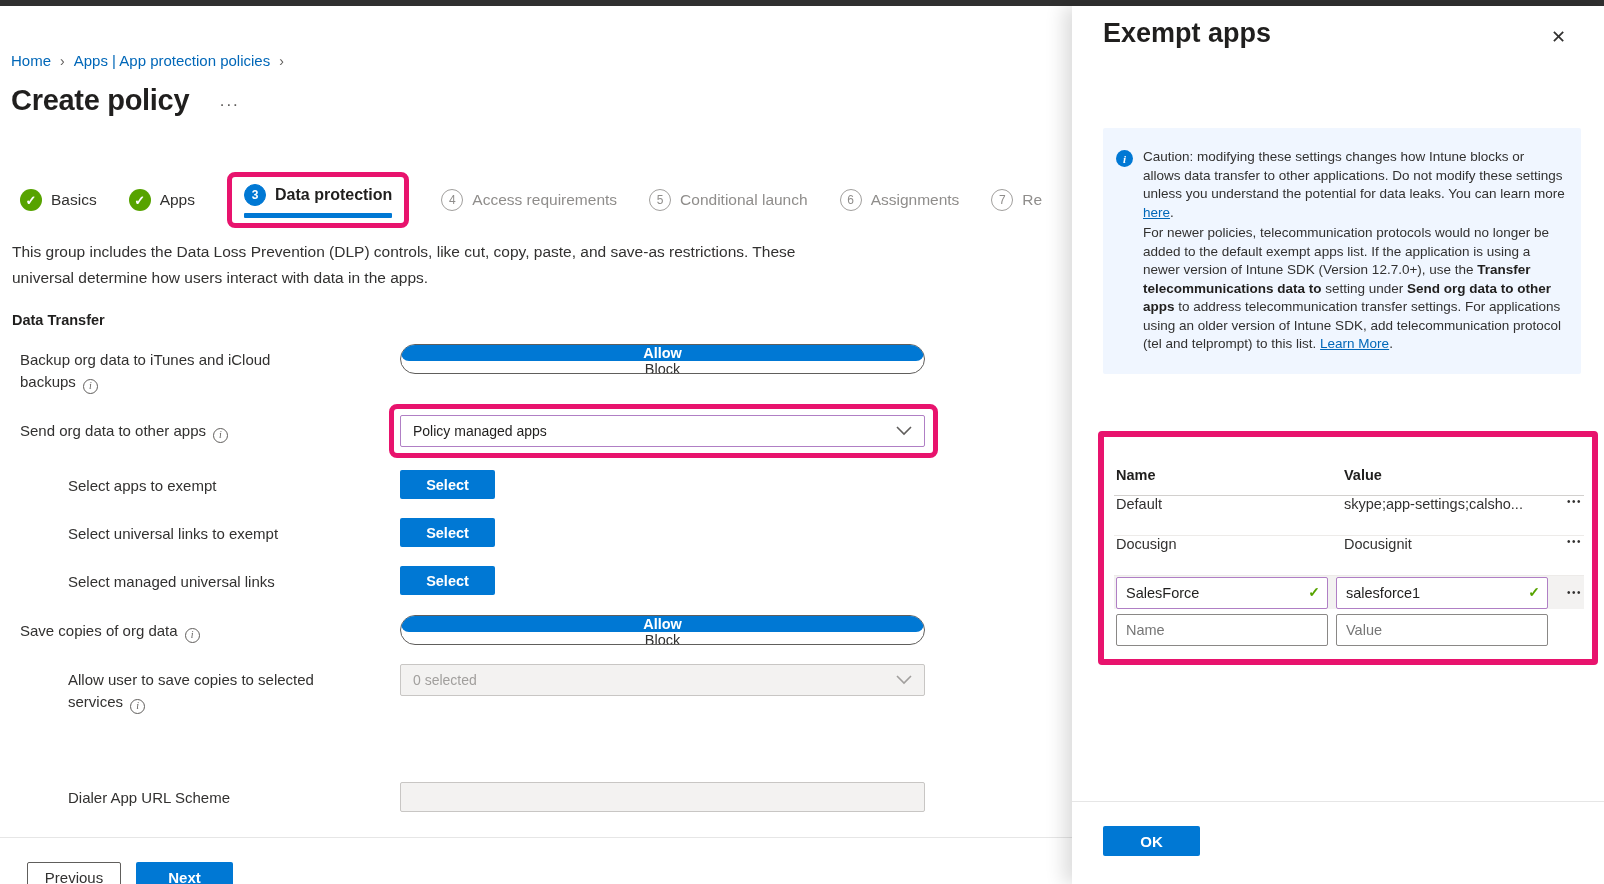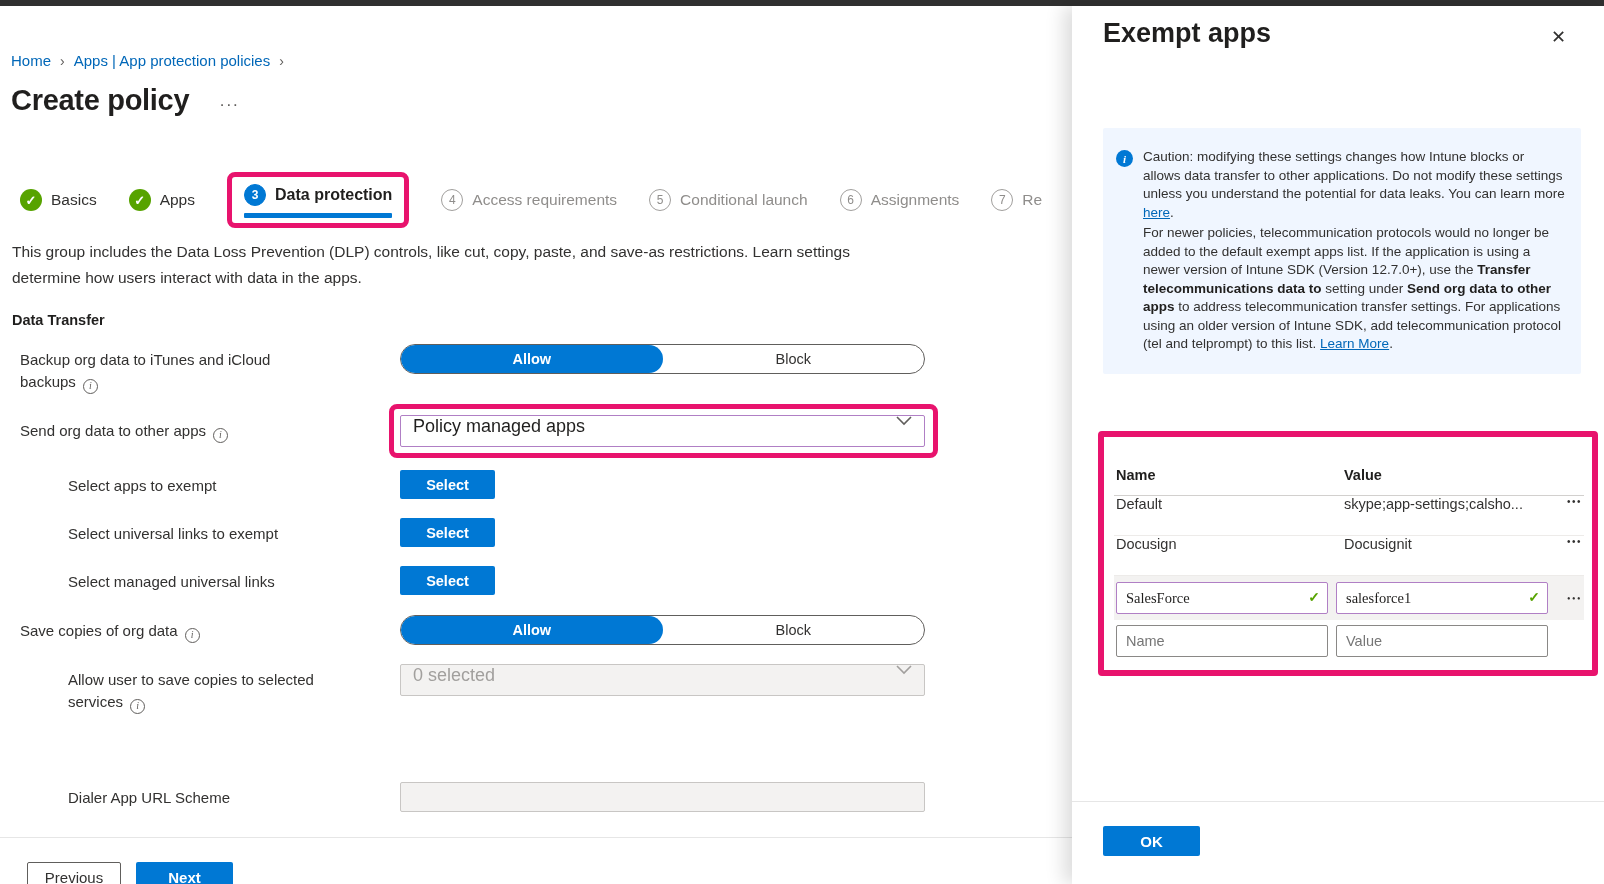--- a/index.html
+++ b/index.html
@@ -36,26 +36,26 @@
   .row { position:absolute; left:20px; width:930px; display:flex; align-items:flex-start; }
   .lbl { flex:0 0 380px; font-size:15px; color:#323130; line-height:22px; padding-top:5px; }
   .lbl .t { display:inline-block; max-width:292px; }
   .lbl.indent { padding-left:48px; }
   .lbl.indent .t { max-width:262px; }
   .ii { display:inline-flex; width:15px; height:15px; border:1px solid #605e5c; border-radius:50%;
     font-size:10px; color:#605e5c; align-items:center; justify-content:center; margin-left:7px;
     vertical-align:-2px; font-style:italic; font-family:"Liberation Serif", serif; cursor:pointer; }
   .ctl { flex:1; }
 
-  .toggle { width:525px; height:30px; border:1px solid #605e5c; border-radius:16px; display:flex; background:#fff; overflow:hidden; cursor:pointer; }
+  .toggle { width:525px; height:30px; border:1px solid #605e5c; border-radius:16px; display:flex; background:#fff; overflow:hidden; cursor:pointer;flex-direction:column; }
   .toggle .on { flex:1; background:#0078d4; border-radius:16px; color:#fff; display:flex; align-items:center; justify-content:center; font-size:14.5px; font-weight:700; }
   .toggle .off { flex:1; display:flex; align-items:center; justify-content:center; font-size:14.5px; color:#323130; }
 
   .dropdown { width:525px; height:32px; border:1px solid #7a7574; border-radius:2px; background:#fff;
-    display:flex; align-items:flex-start; justify-content:space-between; padding:0 12px; font-size:18px; color:#201f1e; cursor:pointer; }
+    display:flex; align-items:center; justify-content:space-between; padding:0 12px; font-size:14px; color:#201f1e; cursor:pointer; }
   .dropdown.dirty { border-color:#b07fc5; }
   .dropdown.disabled { background:#f3f2f1; border-color:#c8c6c4; color:#a19f9d; cursor:default; }
   .dropdown svg { color:#605e5c; }
   .dropdown.disabled svg { color:#a19f9d; }
 
   .hl-wrap { display:inline-block; border:5px solid #e8136d; border-radius:8px; padding:6px 8px 6px 6px; margin-left:-11px; }
 
   .btn-select { width:95px; height:29px; background:#0078d4; color:#fff; border:none; border-radius:2px;
     font-size:14.5px; font-weight:700; font-family:inherit; cursor:pointer; }
   .input-disabled { width:525px; height:30px; background:#f3f2f1; border:1px solid #c8c6c4; border-radius:2px; }
@@ -83,21 +83,21 @@
   .info-text a { color:#0067b8; text-decoration:underline; cursor:pointer; }
   .info-text b { color:#201f1e; }
 
   .table-hl { position:absolute; left:26px; top:425px; width:500px; border:6px solid #e8136d; border-radius:4px; background:#fff; }
   .x-table { padding:18px 8px 8px 10px; }
   .x-head { display:flex; align-items:center; height:41px; border-bottom:1px solid #d2d0ce; font-size:14.5px; font-weight:700; color:#201f1e; padding:0 2px; }
   .col-name { width:228px; }
   .col-value { flex:1; }
   .x-row { display:flex; align-items:flex-start; height:40px; border-bottom:1px solid #edebe9; font-size:14.5px; color:#323130; padding:0 2px; }
   .cell-dots { width:30px; text-align:right; color:#323130; font-size:10px; letter-spacing:1.5px; cursor:pointer; }
-  .x-row-edit { display:flex; align-items:center; height:44px; background:#f3f2f1; padding:0 2px; gap:8px;font-family:Liberation Serif, serif; }
+  .x-row-edit { display:flex; align-items:center; height:33px; background:#f3f2f1; padding:0 2px; gap:8px; }
   .x-row-new { display:flex; align-items:center; height:42px; padding:0 2px; gap:8px; }
   .inwrap { position:relative; width:212px; }
   .inwrap input { width:212px; height:32px; border:1px solid #b07fc5; border-radius:2px; padding:0 26px 0 9px;
     font-size:14.5px; color:#201f1e; font-family:inherit; background:#fff; }
   .x-row-new .inwrap input { border-color:#8a8886; padding-right:9px; }
   .inwrap input::placeholder { color:#767676; }
   .in-check { position:absolute; right:8px; top:7px; color:#57a300; font-size:14px; font-weight:700; }
 
   .panel-footer-line { position:absolute; left:0; top:795px; width:532px; border-top:1px solid #e6e6e6; }
   .panel-ok { position:absolute; left:31px; top:820px; }
@@ -148,21 +148,21 @@
     <div class="tab upcoming">
       <span class="num-circle">6</span>
       <span>Assignments</span>
     </div>
     <div class="tab upcoming">
       <span class="num-circle">7</span>
       <span>Re</span>
     </div>
   </div>
 
-  <p class="intro">This group includes the Data Loss Prevention (DLP) controls, like cut, copy, paste, and save-as restrictions. Learn settings determine how users interact with data in the apps.</p>
+  <p class="intro">This group includes the Data Loss Prevention (DLP) controls, like cut, copy, paste, and save-as restrictions. These universal determine how users interact with data in the apps.</p>
   <div class="section-title">Data Transfer</div>
 
   <div class="row" style="top:302px">
     <div class="lbl"><span class="t"><span>Backup org data to iTunes and iCloud backups</span><span class="ii">i</span></span></div>
     <div class="ctl">
       <div class="toggle">
         <div class="on">Allow</div>
         <div class="off">Block</div>
       </div>
     </div>

